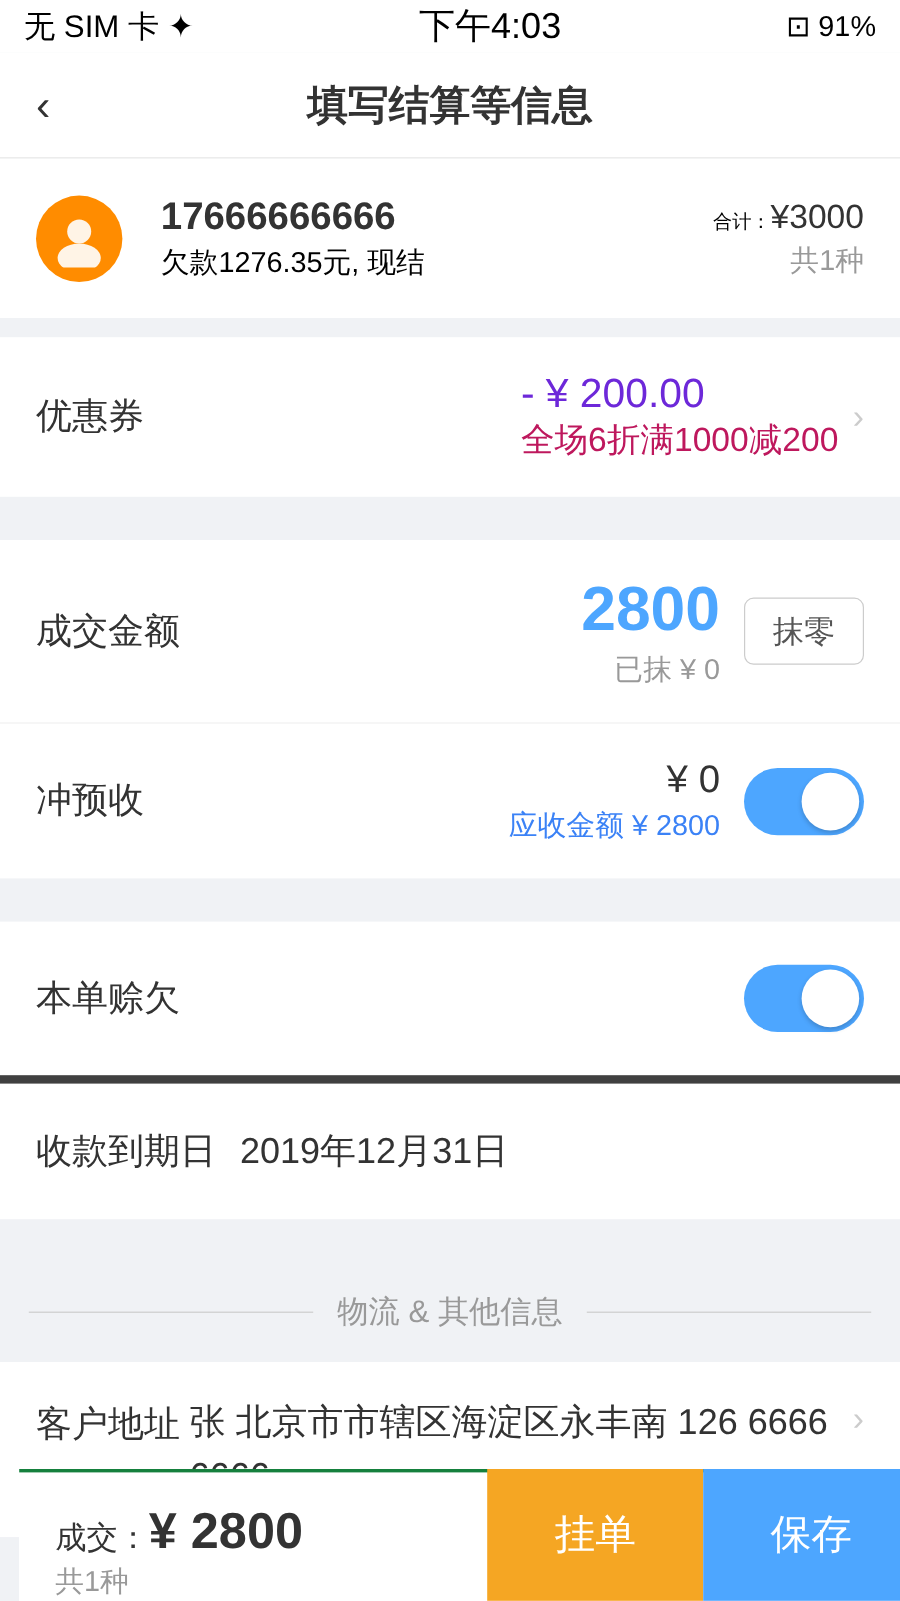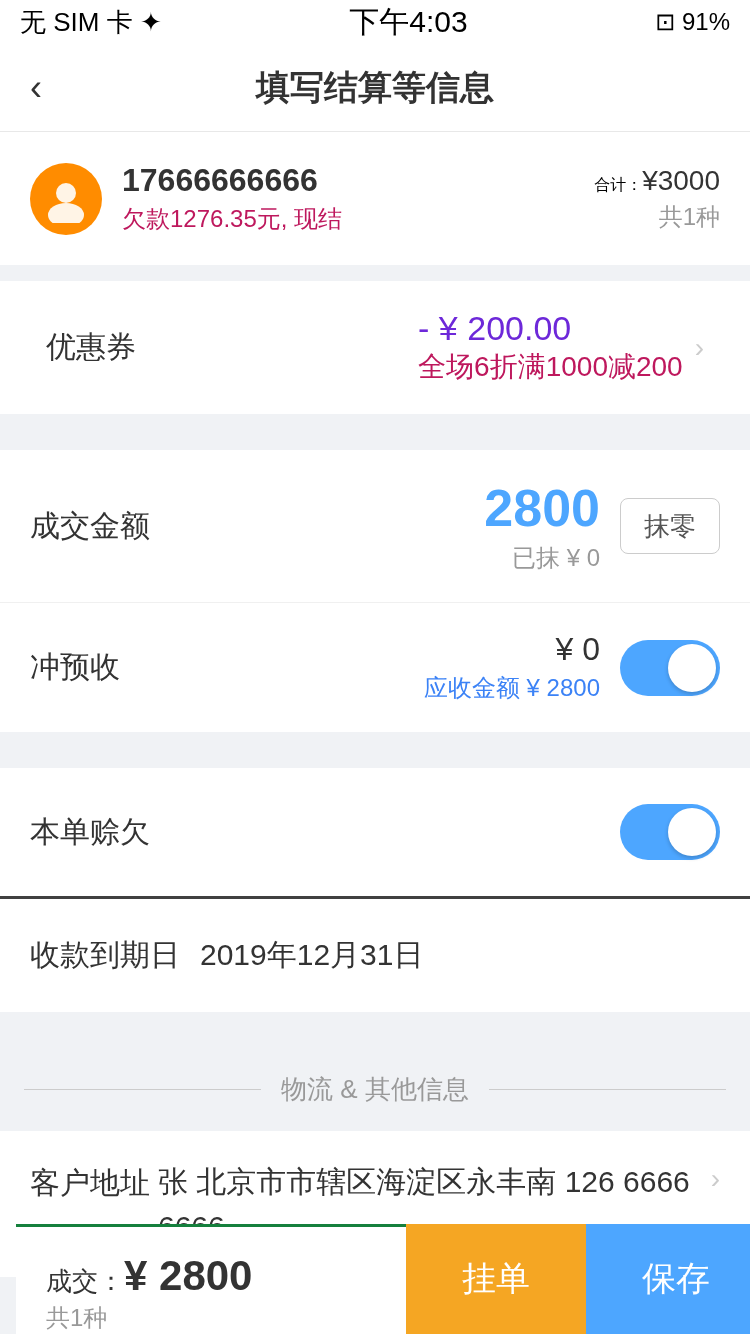--- a/index.html
+++ b/index.html
@@ -79,21 +79,21 @@
       background: #fff;
       padding: 30px;
       display: flex;
       align-items: center;
       justify-content: space-between;
       margin-bottom: 16px;
     }
     .user-left {
       display: flex;
       align-items: center;
-      gap: 20px;
+      gap: 32px;
     }
     .user-avatar {
       width: 72px;
       height: 72px;
       border-radius: 50%;
       background: #ff8c00;
       display: flex;
       align-items: center;
       justify-content: center;
     }
@@ -105,41 +105,41 @@
       display: flex;
       flex-direction: column;
     }
     .user-phone {
       font-size: 32px;
       font-weight: 600;
       color: #333;
     }
     .user-debt {
       font-size: 24px;
-      color: #be185d;
+      color: #000000;
       margin-top: 4px;
     }
     .user-right {
       text-align: right;
     }
     .user-total-amount {
       font-size: 28px;
       color: #333;
       font-weight: 500;
     }
     .user-total-count {
       font-size: 24px;
       color: #999;
       margin-top: 4px;
     }
 
     
     .coupon-row {
       background: #fff;
-      padding: 28px 46px;
+      padding: 28px 30px;
       display: flex;
       align-items: center;
       justify-content: space-between;
       margin-bottom: 16px;
     }
     .coupon-label {
       font-size: 30px;
       color: #333;
     }
     .coupon-right {
@@ -273,21 +273,21 @@
     .debt-label {
       font-size: 30px;
       color: #333;
     }
 
     
     .due-date-row {
       padding: 36px 30px;
       display: flex;
       align-items: center;
-      border-top: 3px solid #404040;
+      border-top: 7px solid #404040;
     }
     .due-date-label {
       font-size: 30px;
       color: #333;
       margin-right: 20px;
     }
     .due-date-value {
       font-size: 30px;
       color: #333;
     }

